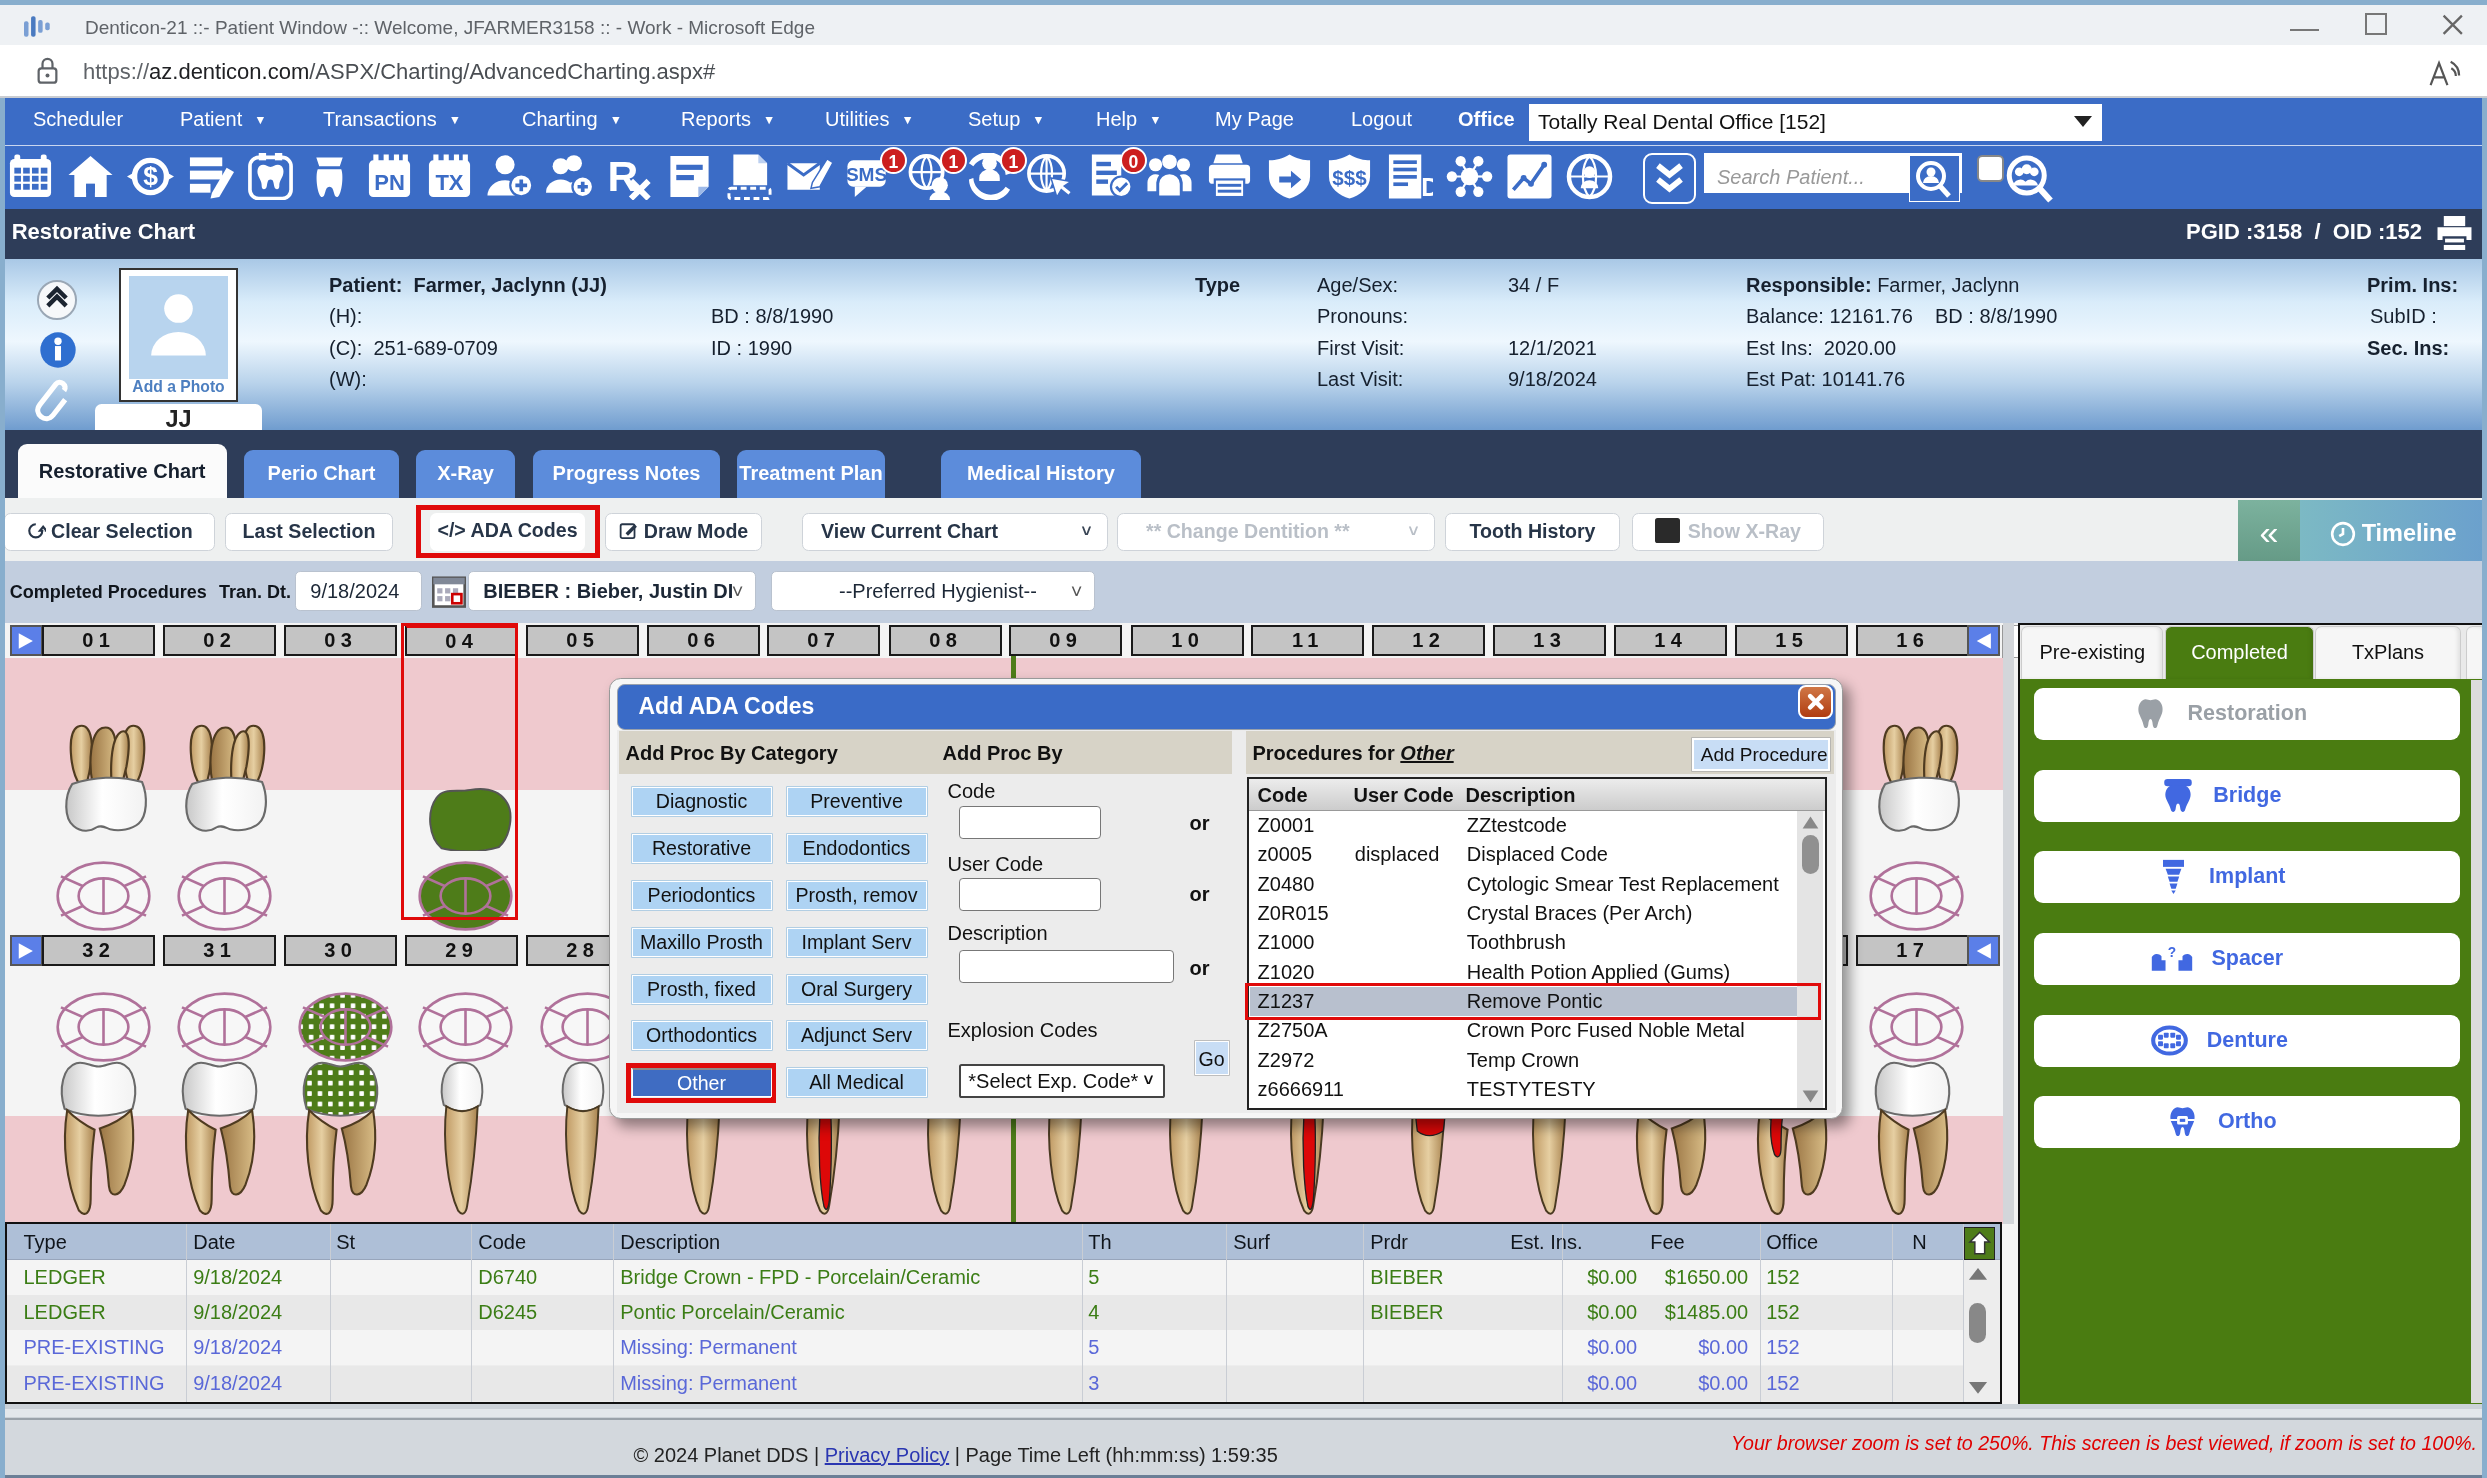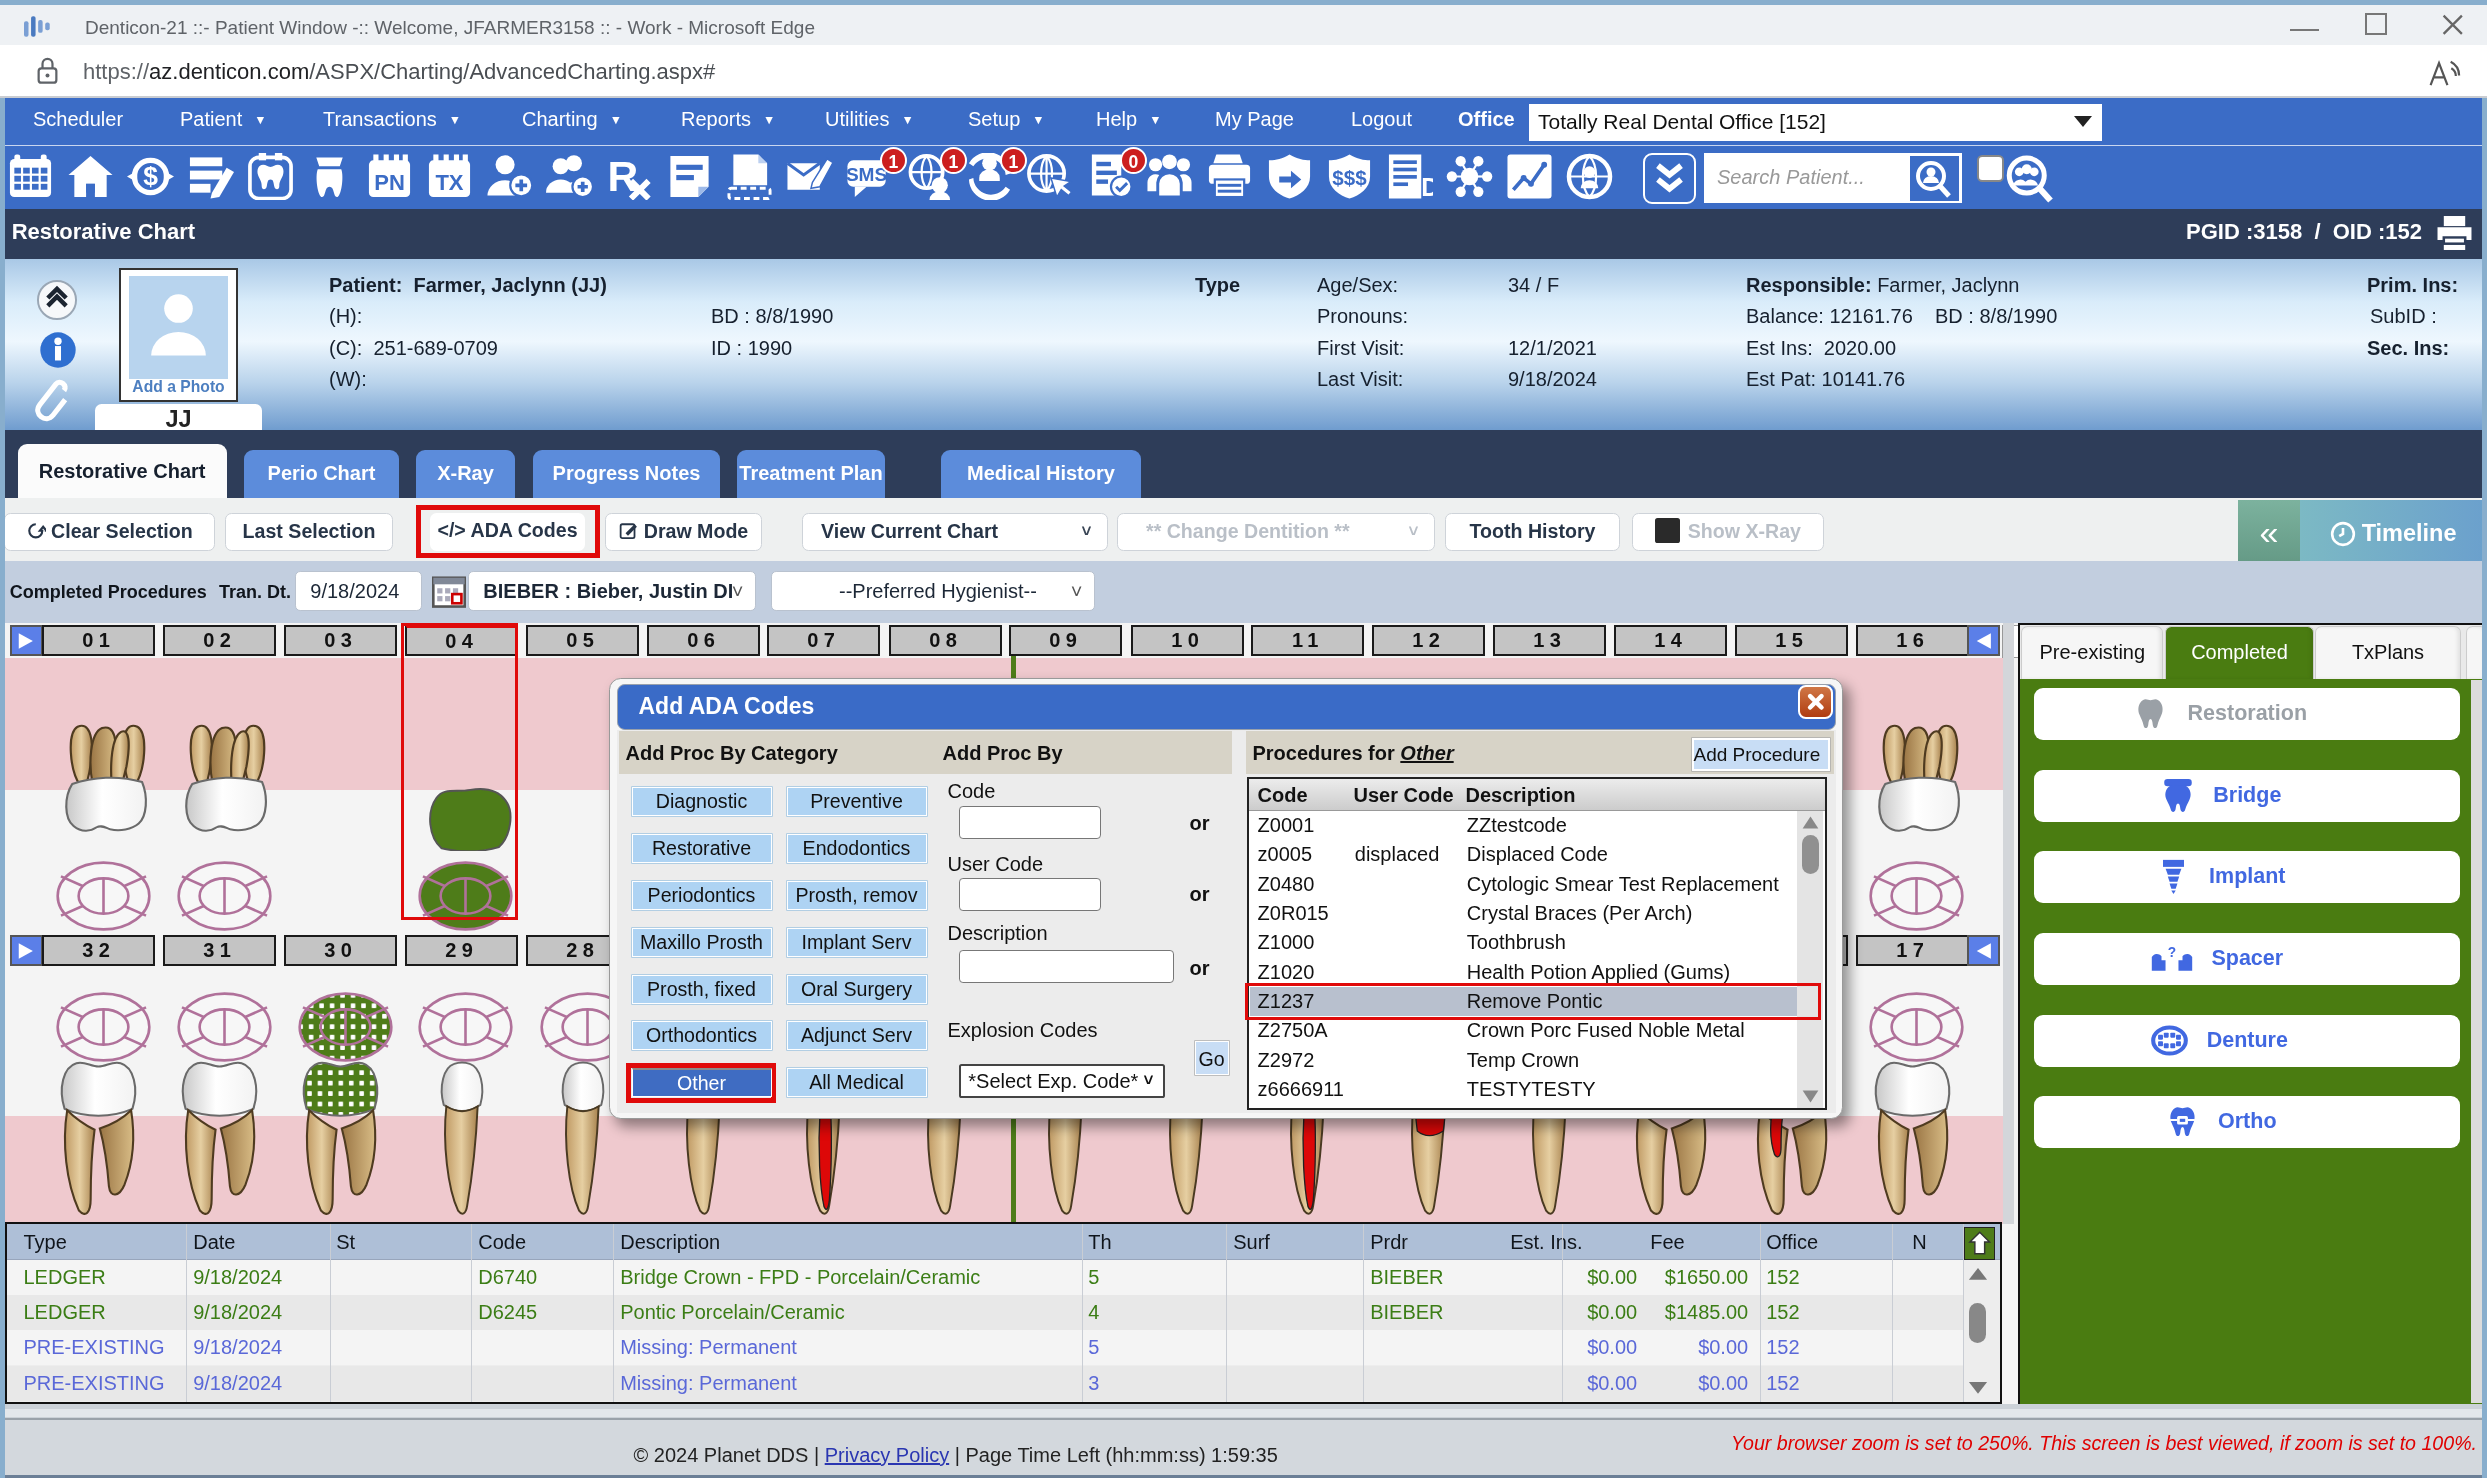--- a/index.html
+++ b/index.html
@@ -10,21 +10,21 @@
 #urlbar{position:absolute;left:0;top:45px;width:2487px;height:53px;background:#fff;border-bottom:2px solid #c9ccd1}
 #urltxt{position:absolute;left:83px;top:13.7px;font-size:22px;color:#5f6368}
 #navbar{position:absolute;left:0;top:98px;width:2487px;height:47px;background:#3b6cc6;color:#fff}
 #navbar .mi{position:absolute;top:10.4px;font-size:20px;color:#fff;white-space:nowrap}
 #navbar .car{font-size:12.4px;vertical-align:2.6px;margin-left:6.5px}
 #officesel{position:absolute;left:1529px;top:5.9px;width:573px;height:37px;background:#fff;color:#111;font-size:21px;line-height:35px;padding-left:9px}
 #officesel .dar{position:absolute;right:10.4px;top:12.4px;width:0;height:0;border-left:9px solid transparent;border-right:9px solid transparent;border-top:11px solid #222}
 #iconbar{position:absolute;left:0;top:145px;width:2487px;height:65px;background:#3b6cc6;border-top:1.3px solid #c9d6ef}
 .ico{position:absolute;top:7.2px;width:52px;height:51px}
 .badge{position:absolute;top:-6.5px;right:-9px;min-width:27px;height:27px;border-radius:14.3px;background:#cc1f1f;color:#fff;font-size:17.6px;font-weight:bold;text-align:center;line-height:26px;padding:0 2.6px;border:2px solid #fff}
-#searchwrap{position:absolute;left:1704px;top:7.2px;width:258px;height:50px;background:#fff}
+#searchwrap{position:absolute;left:1704px;top:7.2px;width:258px;height:40px;background:#fff}
 #searchwrap .ph{position:absolute;left:13px;top:12.4px;font-size:20px;font-style:italic;color:#999}
 #rcbar{position:absolute;left:0;top:209px;width:2487px;height:50px;background:#2e3d59;color:#fff}
 #rcbar .l{position:absolute;left:11.7px;top:10.4px;font-size:22px;font-weight:bold}
 #rcbar .r{position:absolute;left:2186px;top:10.4px;font-size:22px;font-weight:bold}
 #patient{position:absolute;left:0;top:259px;width:2487px;height:172px;background:linear-gradient(180deg,#a9c8e6 0%,#d9ecfa 25%,#eef7fe 48%,#b9d3eb 72%,#6e9bce 100%)}
 #patient .lbl{position:absolute;font-size:20px;color:#16202e;white-space:nowrap}
 #photo{position:absolute;left:119px;top:8.5px;width:119px;height:134px;background:#fff;border:2px solid #333}
 #photo .inner{position:absolute;left:7.8px;top:6.5px;width:99px;height:103px;background:#b8d4ee}
 #photo .cap{position:absolute;left:0;bottom:3.3px;width:100%;text-align:center;font-size:15.7px;font-weight:bold;color:#4d7fc0}
 #jjbox{position:absolute;left:95px;top:145px;width:167px;height:33px;background:#fff;border-radius:6.5px;text-align:center;font-size:23.5px;font-weight:bold;color:#222;line-height:31px}
@@ -847,21 +847,21 @@
       <div id="mtitle">Add ADA Codes</div>
 <div id="mclose"><svg width="19.6" height="19.6" viewBox="0 0 24 24" style="margin-top:5.2px">
           <path d="M5 5 L19 19 M19 5 L5 19" stroke="#fff" stroke-width="5.5" stroke-linecap="round"></path>
         </svg></div>
 <div id="mbody">
 <div class="abs" style="left:2.6px;top:1.3px;width:613px;height:43px;background:#d7d3c7"></div>
 <div class="abs" style="left:629px;top:1.3px;width:588px;height:43px;background:#d7d3c7"></div>
 <div class="mlabel" style="left:9px;top:11.7px">Add Proc By Category</div>
 <div class="mlabel" style="left:326px;top:11.7px">Add Proc By</div>
 <div class="mlabel" style="left:636px;top:11.7px">Procedures for <i><u>Other</u></i></div>
-<div class="abs" style="left:1075px;top:7.8px;width:138px;height:33px;background:#c8ddf5;border:2px solid #fff;box-shadow:0 0 0 0.7px #aaa;font-size:19px;text-align:left;line-height:29px;color:#111;white-space:nowrap">Add Procedure</div>
+<div class="abs" style="left:1075px;top:7.8px;width:138px;height:33px;background:#c8ddf5;border:2px solid #fff;box-shadow:0 0 0 0.7px #aaa;font-size:19px;text-align:right;line-height:29px;color:#111;white-space:nowrap">Add Procedure</div>
 <div class="catbtn" style="left:15px;top:57px">Diagnostic</div>
 <div class="catbtn" style="left:170px;top:57px">Preventive</div>
 <div class="catbtn" style="left:15px;top:104px">Restorative</div>
 <div class="catbtn" style="left:170px;top:104px">Endodontics</div>
 <div class="catbtn" style="left:15px;top:151px">Periodontics</div>
 <div class="catbtn" style="left:170px;top:151px">Prosth, remov</div>
 <div class="catbtn" style="left:15px;top:198px">Maxillo Prosth</div>
 <div class="catbtn" style="left:170px;top:198px">Implant Serv</div>
 <div class="catbtn" style="left:15px;top:245px">Prosth, fixed</div>
 <div class="catbtn" style="left:170px;top:245px">Oral Surgery</div>

